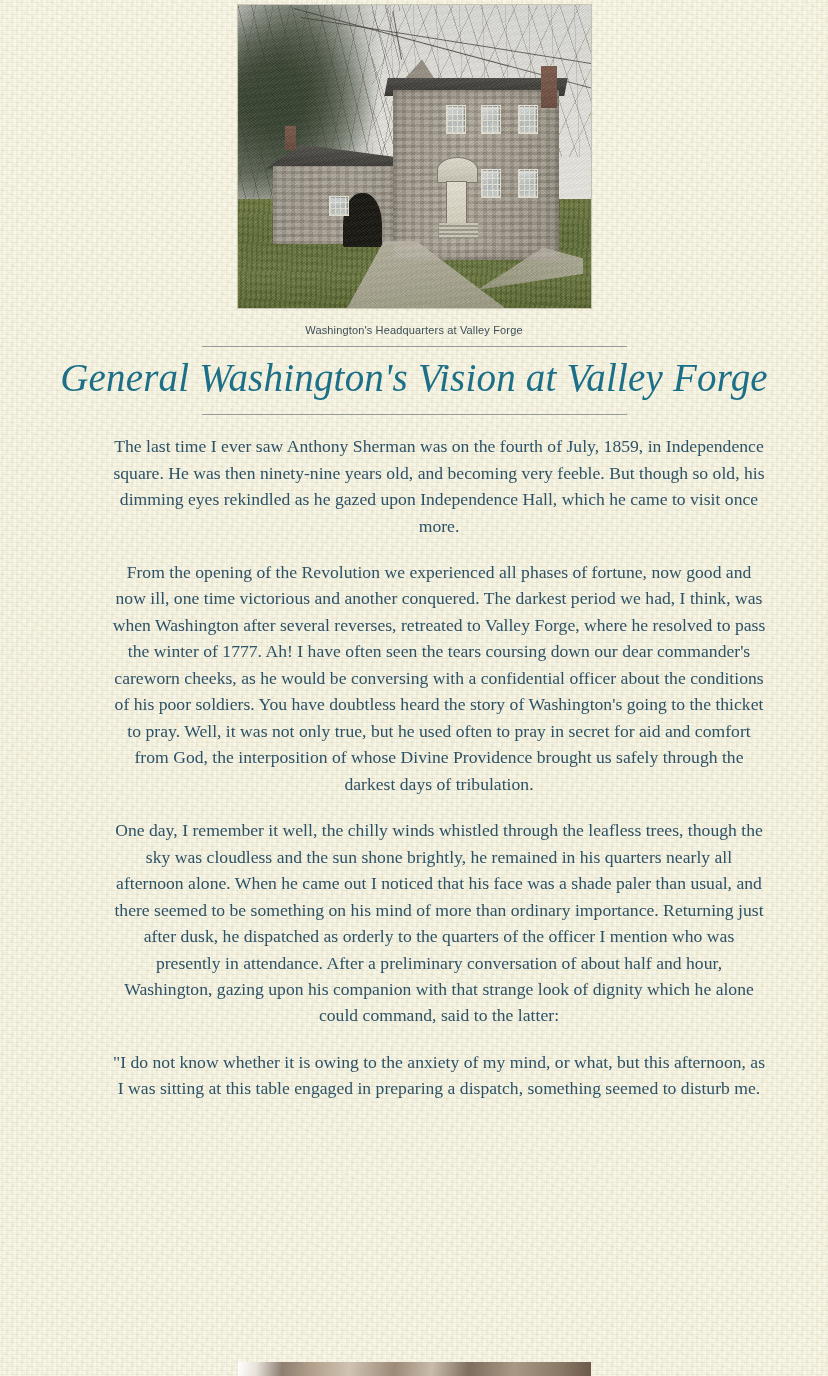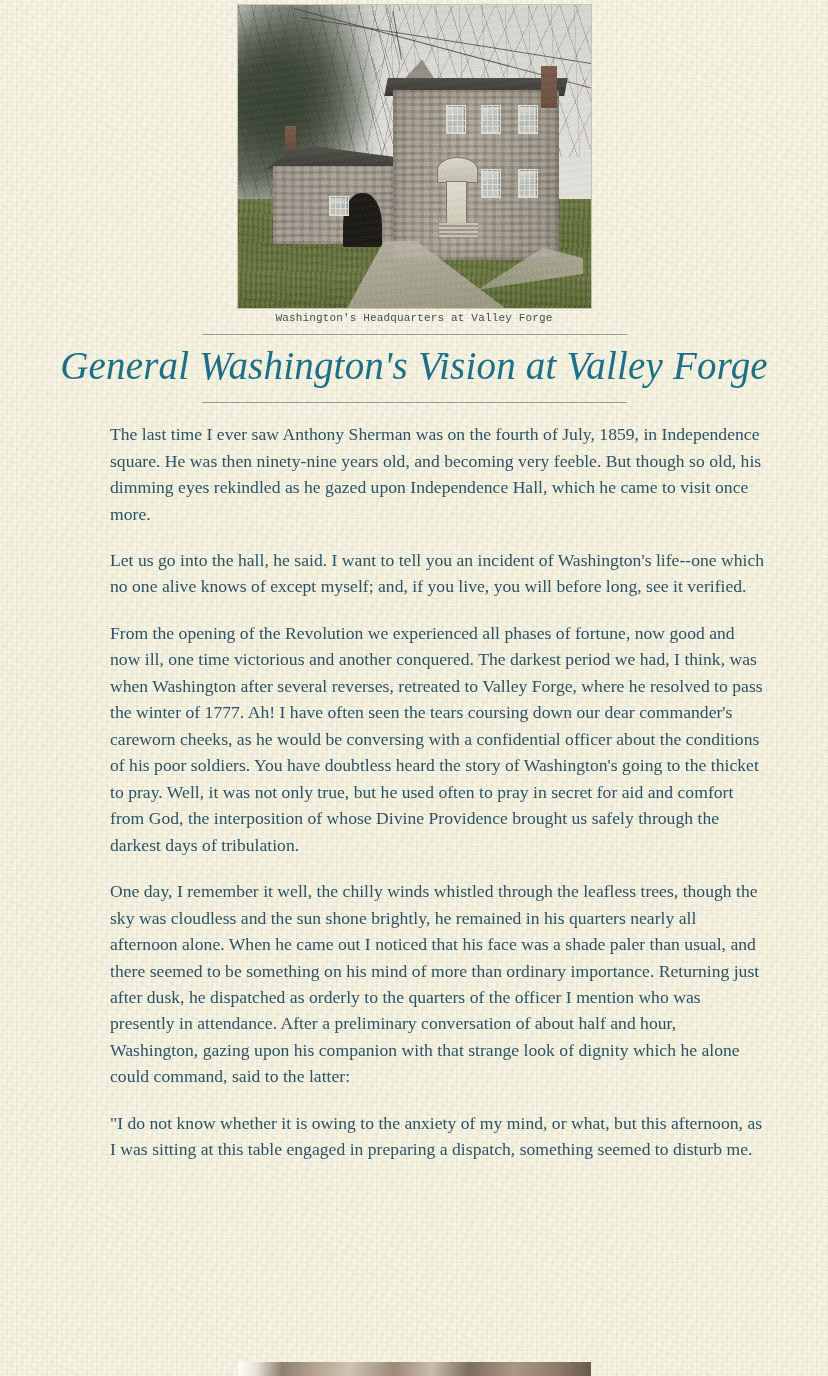--- a/index.html
+++ b/index.html
@@ -197,21 +197,22 @@
   }
   .ph-grain {
     position: absolute; inset: 0;
     background:
       repeating-linear-gradient(41deg, rgba(255,255,255,0.05) 0 1px, rgba(0,0,0,0.045) 1px 2px),
       repeating-linear-gradient(-37deg, rgba(255,255,255,0.04) 0 1px, rgba(0,0,0,0.035) 1px 3px);
     pointer-events: none;
   }
 
   .photo-caption {
-    font-family: Liberation Mono, monospace;
+    margin-top: 12px;
+    font-family: Liberation Sans, sans-serif;
     font-size: 11px;
     color: #3d4f57;
     letter-spacing: 0.15px;
   }
 
   
   .rule {
     width: 425px;
     height: 0;
     margin: 10px auto 0 auto;
@@ -239,20 +240,21 @@
     font-weight: bold;
     font-size: 17.5px;
     line-height: 1.52;
     color: #234b60;
     letter-spacing: 0.05px;
   }
 
   .body-text {
     margin: 0;
     padding: 18px 60px 0 110px;
+    text-align: center;
   }
   .body-text p {
     margin: 0 0 20px 0;
     font-size: 17.6px;
     line-height: 1.505;
     color: #2d5266;
     letter-spacing: 0.02px;
   }
 
   
@@ -319,21 +321,20 @@
 
   <hr class="rule above">
 
   <h1 class="doc-title">General Washington's Vision at Valley Forge</h1>
 
   <hr class="rule below">
 
 
   <div class="body-text">
     <p>The last time I ever saw Anthony Sherman was on the fourth of July, 1859, in Independence square. He was then ninety-nine years old, and becoming very feeble. But though so old, his dimming eyes rekindled as he gazed upon Independence Hall, which he came to visit once more.</p>
-    <p>Let us go into the hall, he said. I want to tell you an incident of Washington's life--one which no one alive knows of except myself; and, if you live, you will before long, see it verified.</p>
     <p>From the opening of the Revolution we experienced all phases of fortune, now good and now ill, one time victorious and another conquered. The darkest period we had, I think, was when Washington after several reverses, retreated to Valley Forge, where he resolved to pass the winter of 1777. Ah! I have often seen the tears coursing down our dear commander's careworn cheeks, as he would be conversing with a confidential officer about the conditions of his poor soldiers. You have doubtless heard the story of Washington's going to the thicket to pray. Well, it was not only true, but he used often to pray in secret for aid and comfort from God, the interposition of whose Divine Providence brought us safely through the darkest days of tribulation.</p>
     <p>One day, I remember it well, the chilly winds whistled through the leafless trees, though the sky was cloudless and the sun shone brightly, he remained in his quarters nearly all afternoon alone. When he came out I noticed that his face was a shade paler than usual, and there seemed to be something on his mind of more than ordinary importance. Returning just after dusk, he dispatched as orderly to the quarters of the officer I mention who was presently in attendance. After a preliminary conversation of about half and hour, Washington, gazing upon his companion with that strange look of dignity which he alone could command, said to the latter:</p>
     <p>"I do not know whether it is owing to the anxiety of my mind, or what, but this afternoon, as I was sitting at this table engaged in preparing a dispatch, something seemed to disturb me.</p>
   </div>
 
   <div class="bottom-photo-wrap">
     <div class="bottom-photo" aria-label="Second illustration, clipped at the bottom edge of the page"></div>
   </div>
 
 </div>

